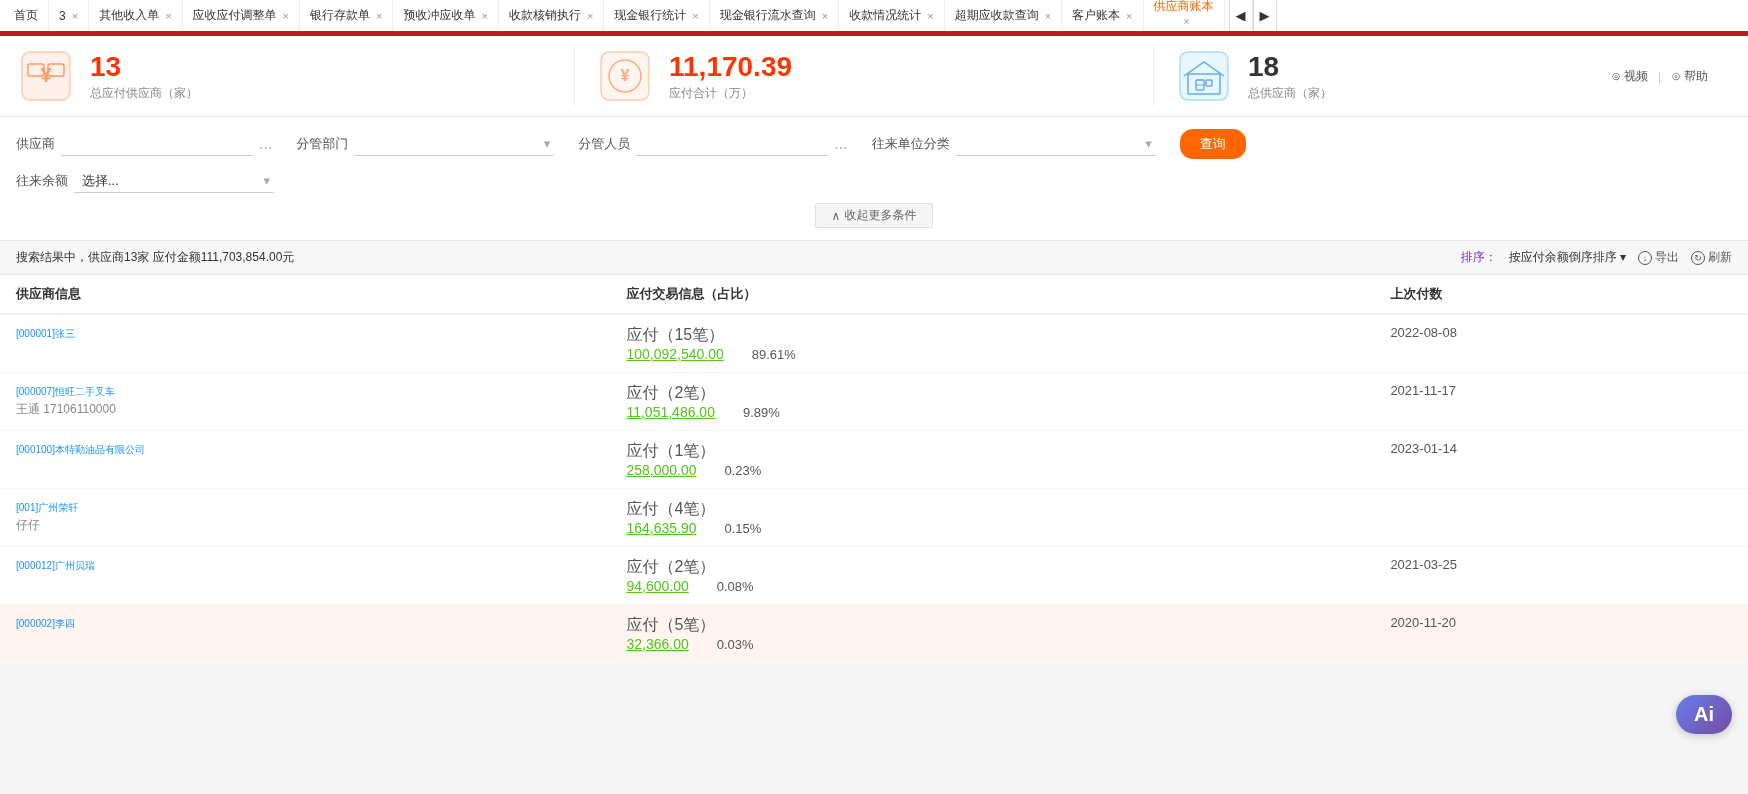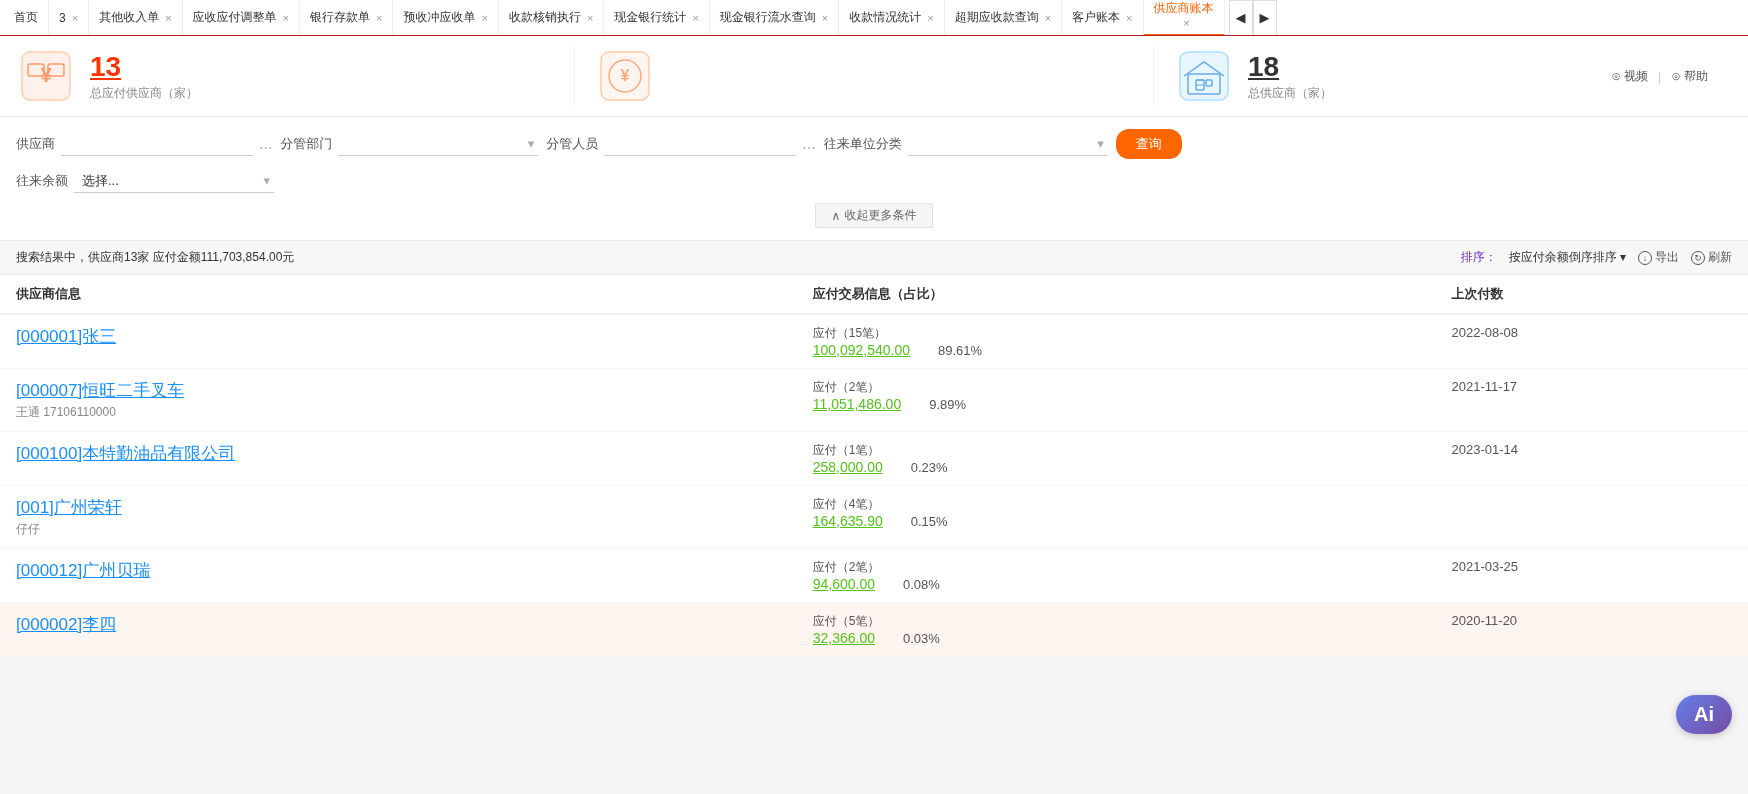--- a/index.html
+++ b/index.html
@@ -1,20 +1,20 @@
 <!DOCTYPE html>
 <html><head>
   <meta charset="utf-8">
   <style>
     * { box-sizing: border-box; margin: 0; padding: 0; }
     body { font-family: "Microsoft YaHei", "PingFang SC", sans-serif; font-size: 13px; background: #f5f5f5; color: #333; overflow-x: hidden; }
 
     
     .top-nav {
-      display: flex; align-items: center; background: #fff; border-bottom: 1px solid #b91c1c;
+      display: flex; align-items: center; background: #fff; border-bottom: 5px solid #b91c1c;
       height: 36px; padding: 0 4px; overflow: hidden;
     }
     .nav-tab {
       display: inline-flex; align-items: center; padding: 0 10px; height: 36px;
       font-size: 12px; color: #333; white-space: nowrap; cursor: pointer; border-right: 1px solid #eee;
     }
     .nav-tab.active { color: #ff6600; border-bottom: 2px solid #ff6600; flex-direction: column; }
     .nav-tab .close-btn { margin-left: 6px; color: #999; font-size: 11px; cursor: pointer; }
     .nav-arrow { width: 24px; height: 36px; display: flex; align-items: center; justify-content: center; cursor: pointer; border: 1px solid #ddd; background: #fff; }
 
@@ -25,36 +25,36 @@
     }
     .stat-item {
       display: flex; align-items: center; gap: 14px; flex: 1;
       border-right: 1px solid #f0f0f0; padding: 0 20px;
     }
     .stat-item:first-child { padding-left: 0; }
     .stat-item:last-child { border-right: none; }
     .stat-icon { width: 60px; height: 60px; display: flex; align-items: center; justify-content: center; }
     .stat-icon svg { width: 52px; height: 52px; }
     .stat-text {}
-    .stat-number { font-size: 28px; font-weight: bold; color: #ff3300; line-height: 1.2; text-decoration: underline; }
+    .stat-number { font-size: 28px; font-weight: bold; color: #ff3300; line-height: 1.2; }
     .stat-label { font-size: 12px; color: #888; margin-top: 2px; }
 
     
     .top-right-links {
       display: flex; align-items: center; gap: 10px; font-size: 12px; color: #555;
       margin-left: auto; padding-right: 8px; white-space: nowrap;
     }
     .top-right-links span { cursor: pointer; }
     .top-right-links .divider { color: #ccc; }
 
     
     .filter-section {
       background: #fff; padding: 12px 16px; border-bottom: 1px solid #e8e8e8;
     }
-    .filter-row { display: flex; align-items: center; gap: 8px; margin-bottom: 10px; flex-wrap: wrap; }
+    .filter-row { display: flex; align-items: center; gap: 24px; margin-bottom: 10px; flex-wrap: wrap; }
     .filter-item { display: flex; align-items: center; gap: 6px; }
     .filter-label { font-size: 13px; color: #555; white-space: nowrap; }
     .filter-input {
       border: none; border-bottom: 1px solid #ccc; padding: 4px 8px;
       font-size: 13px; color: #333; outline: none; min-width: 160px; background: transparent;
     }
     .filter-select-wrapper {
       position: relative; display: inline-flex; align-items: center;
       border-bottom: 1px solid #ccc; min-width: 200px;
     }
@@ -99,24 +99,24 @@
     
     .data-table { width: 100%; background: #fff; border-collapse: collapse; }
     .data-table thead tr { border-bottom: 2px solid #f0f0f0; }
     .data-table th {
       padding: 10px 16px; text-align: left; font-size: 13px; font-weight: 600;
       color: #333; background: #fff; border-bottom: 1px solid #eee;
     }
     .data-table tbody tr { border-bottom: 1px solid #f5f5f5; }
     .data-table tbody tr.highlighted { background: #fff5f0; }
     .data-table td { padding: 10px 16px; font-size: 13px; vertical-align: top; }
-    .supplier-link { color: #1890ff; text-decoration: underline; cursor: pointer; font-size: 17px; }
+    .supplier-link { color: #1890ff; cursor: pointer; font-size: 10px; }
     .supplier-sub { color: #888; font-size: 12px; margin-top: 2px; }
     .amount-value { color: #52c41a; font-size: 14px; text-decoration: underline; cursor: pointer; }
-    .amount-label { color: #555; font-size: 12px; }
+    .amount-label { color: #555; font-size: 16px; }
     .amount-percent { color: #555; font-size: 13px; margin-left: 16px; }
     .last-payment { color: #555; font-size: 13px; }
 
     
     ::-webkit-scrollbar { width: 6px; height: 6px; }
     ::-webkit-scrollbar-thumb { background: #ccc; border-radius: 3px; }
 
     .main-content { overflow-y: auto; max-height: calc(794px - 36px - 90px - 110px - 40px); }
   </style>
 </head>
@@ -195,20 +195,24 @@
     </div>
   </div>
 
   <div class="stat-item">
     <div class="stat-icon">
       <svg viewBox="0 0 52 52" fill="none" xmlns="http://www.w3.org/2000/svg">
         <rect x="2" y="2" width="48" height="48" rx="8" fill="#fff5f0" stroke="#ffccaa" stroke-width="1.5"></rect>
         <circle cx="26" cy="26" r="16" fill="none" stroke="#ffaa77" stroke-width="1.5"></circle>
         <text x="26" y="31" text-anchor="middle" font-size="16" fill="#ffaa77" font-weight="bold">¥</text>
       </svg>
+    </div>
+    <div class="stat-text">
+      <div class="stat-number">11,170.39</div>
+      <div class="stat-label">应付合计（万）</div>
     </div>
   </div>
 
   <div class="stat-item" style="flex:1; position:relative;">
     <div class="stat-icon">
       <svg viewBox="0 0 52 52" fill="none" xmlns="http://www.w3.org/2000/svg">
         <rect x="2" y="2" width="48" height="48" rx="8" fill="#e8f6ff" stroke="#aaddff" stroke-width="1.5"></rect>
 
         <rect x="10" y="24" width="32" height="20" rx="1" fill="none" stroke="#66aaee" stroke-width="1.5"></rect>
         <polyline points="6,26 26,12 46,26" fill="none" stroke="#66aaee" stroke-width="1.5"></polyline>

